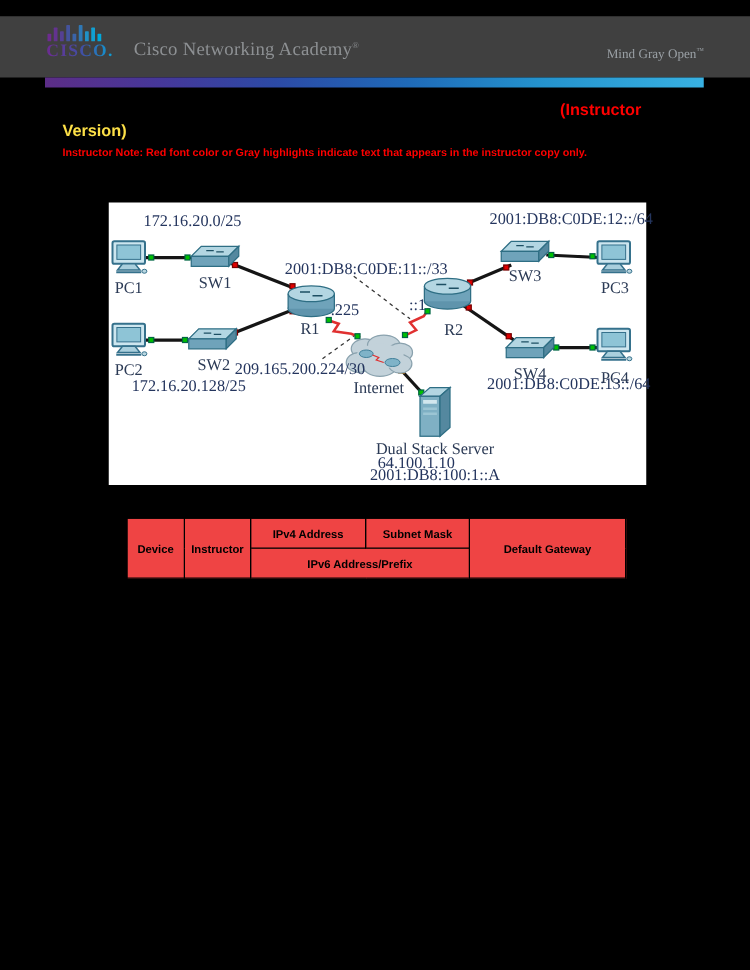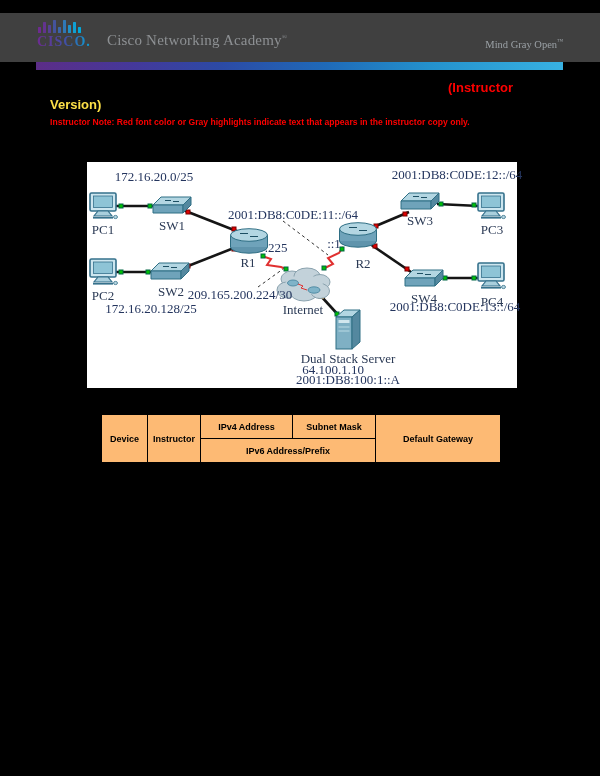--- a/index.html
+++ b/index.html
@@ -27,21 +27,21 @@
 
   
   .diagram{position:absolute;left:87px;top:162px;width:430px;height:226px;background:#ffffff;}
   .topo-svg{position:absolute;left:0;top:0;}
   .dlbl{position:absolute;transform:translateX(-50%);font-size:13px;color:#24355e;white-space:nowrap;
         font-family:Liberation Serif, serif;line-height:1;}
   .dev{color:#2b3a55;}
 
   
   .addr-table{position:absolute;left:101px;top:414px;border-collapse:collapse;table-layout:fixed;}
-  .addr-table td{border:1px solid #000;background:#fdba74;font-size:9px;font-weight:bold;color:#000;
+  .addr-table td{border:1px solid #000;background:#ef4444;font-size:9px;font-weight:bold;color:#000;
                  text-align:center;vertical-align:middle;height:23px;padding:0 2px;margin-left:39px;}
 </style>
 </head>
 <body>
 
 <div class="page">
 
   <div class="masthead">
     <div class="logo-bars">
       <i style="height:6px;background:#6d2b90"></i>
@@ -170,21 +170,21 @@
       <use href="#router" x="252" y="60"></use>
       <use href="#switch" x="314" y="30"></use>
       <use href="#pc" x="390" y="30"></use>
       <use href="#switch" x="318" y="107"></use>
       <use href="#pc" x="390" y="100"></use>
       <use href="#server" x="248" y="147"></use>
     </svg>
 
     <span class="dlbl" style="left:67px;top:8px">172.16.20.0/25</span>
     <span class="dlbl" style="left:64px;top:140px">172.16.20.128/25</span>
-    <span class="dlbl" style="left:206px;top:46px">2001:DB8:C0DE:11::/64</span>
+    <span class="dlbl" style="left:206px;top:46px">2001:DB8:C0DE:11::/33</span>
     <span class="dlbl" style="left:153px;top:126px">209.165.200.224/30</span>
     <span class="dlbl" style="left:370px;top:6px">2001:DB8:C0DE:12::/64</span>
     <span class="dlbl" style="left:368px;top:138px">2001:DB8:C0DE:13::/64</span>
     <span class="dlbl" style="left:189px;top:79px">.225</span>
     <span class="dlbl" style="left:247px;top:75px">::1</span>
 
     <span class="dlbl dev" style="left:16px;top:61px">PC1</span>
     <span class="dlbl dev" style="left:85px;top:57px">SW1</span>
     <span class="dlbl dev" style="left:16px;top:127px">PC2</span>
     <span class="dlbl dev" style="left:84px;top:123px">SW2</span>

